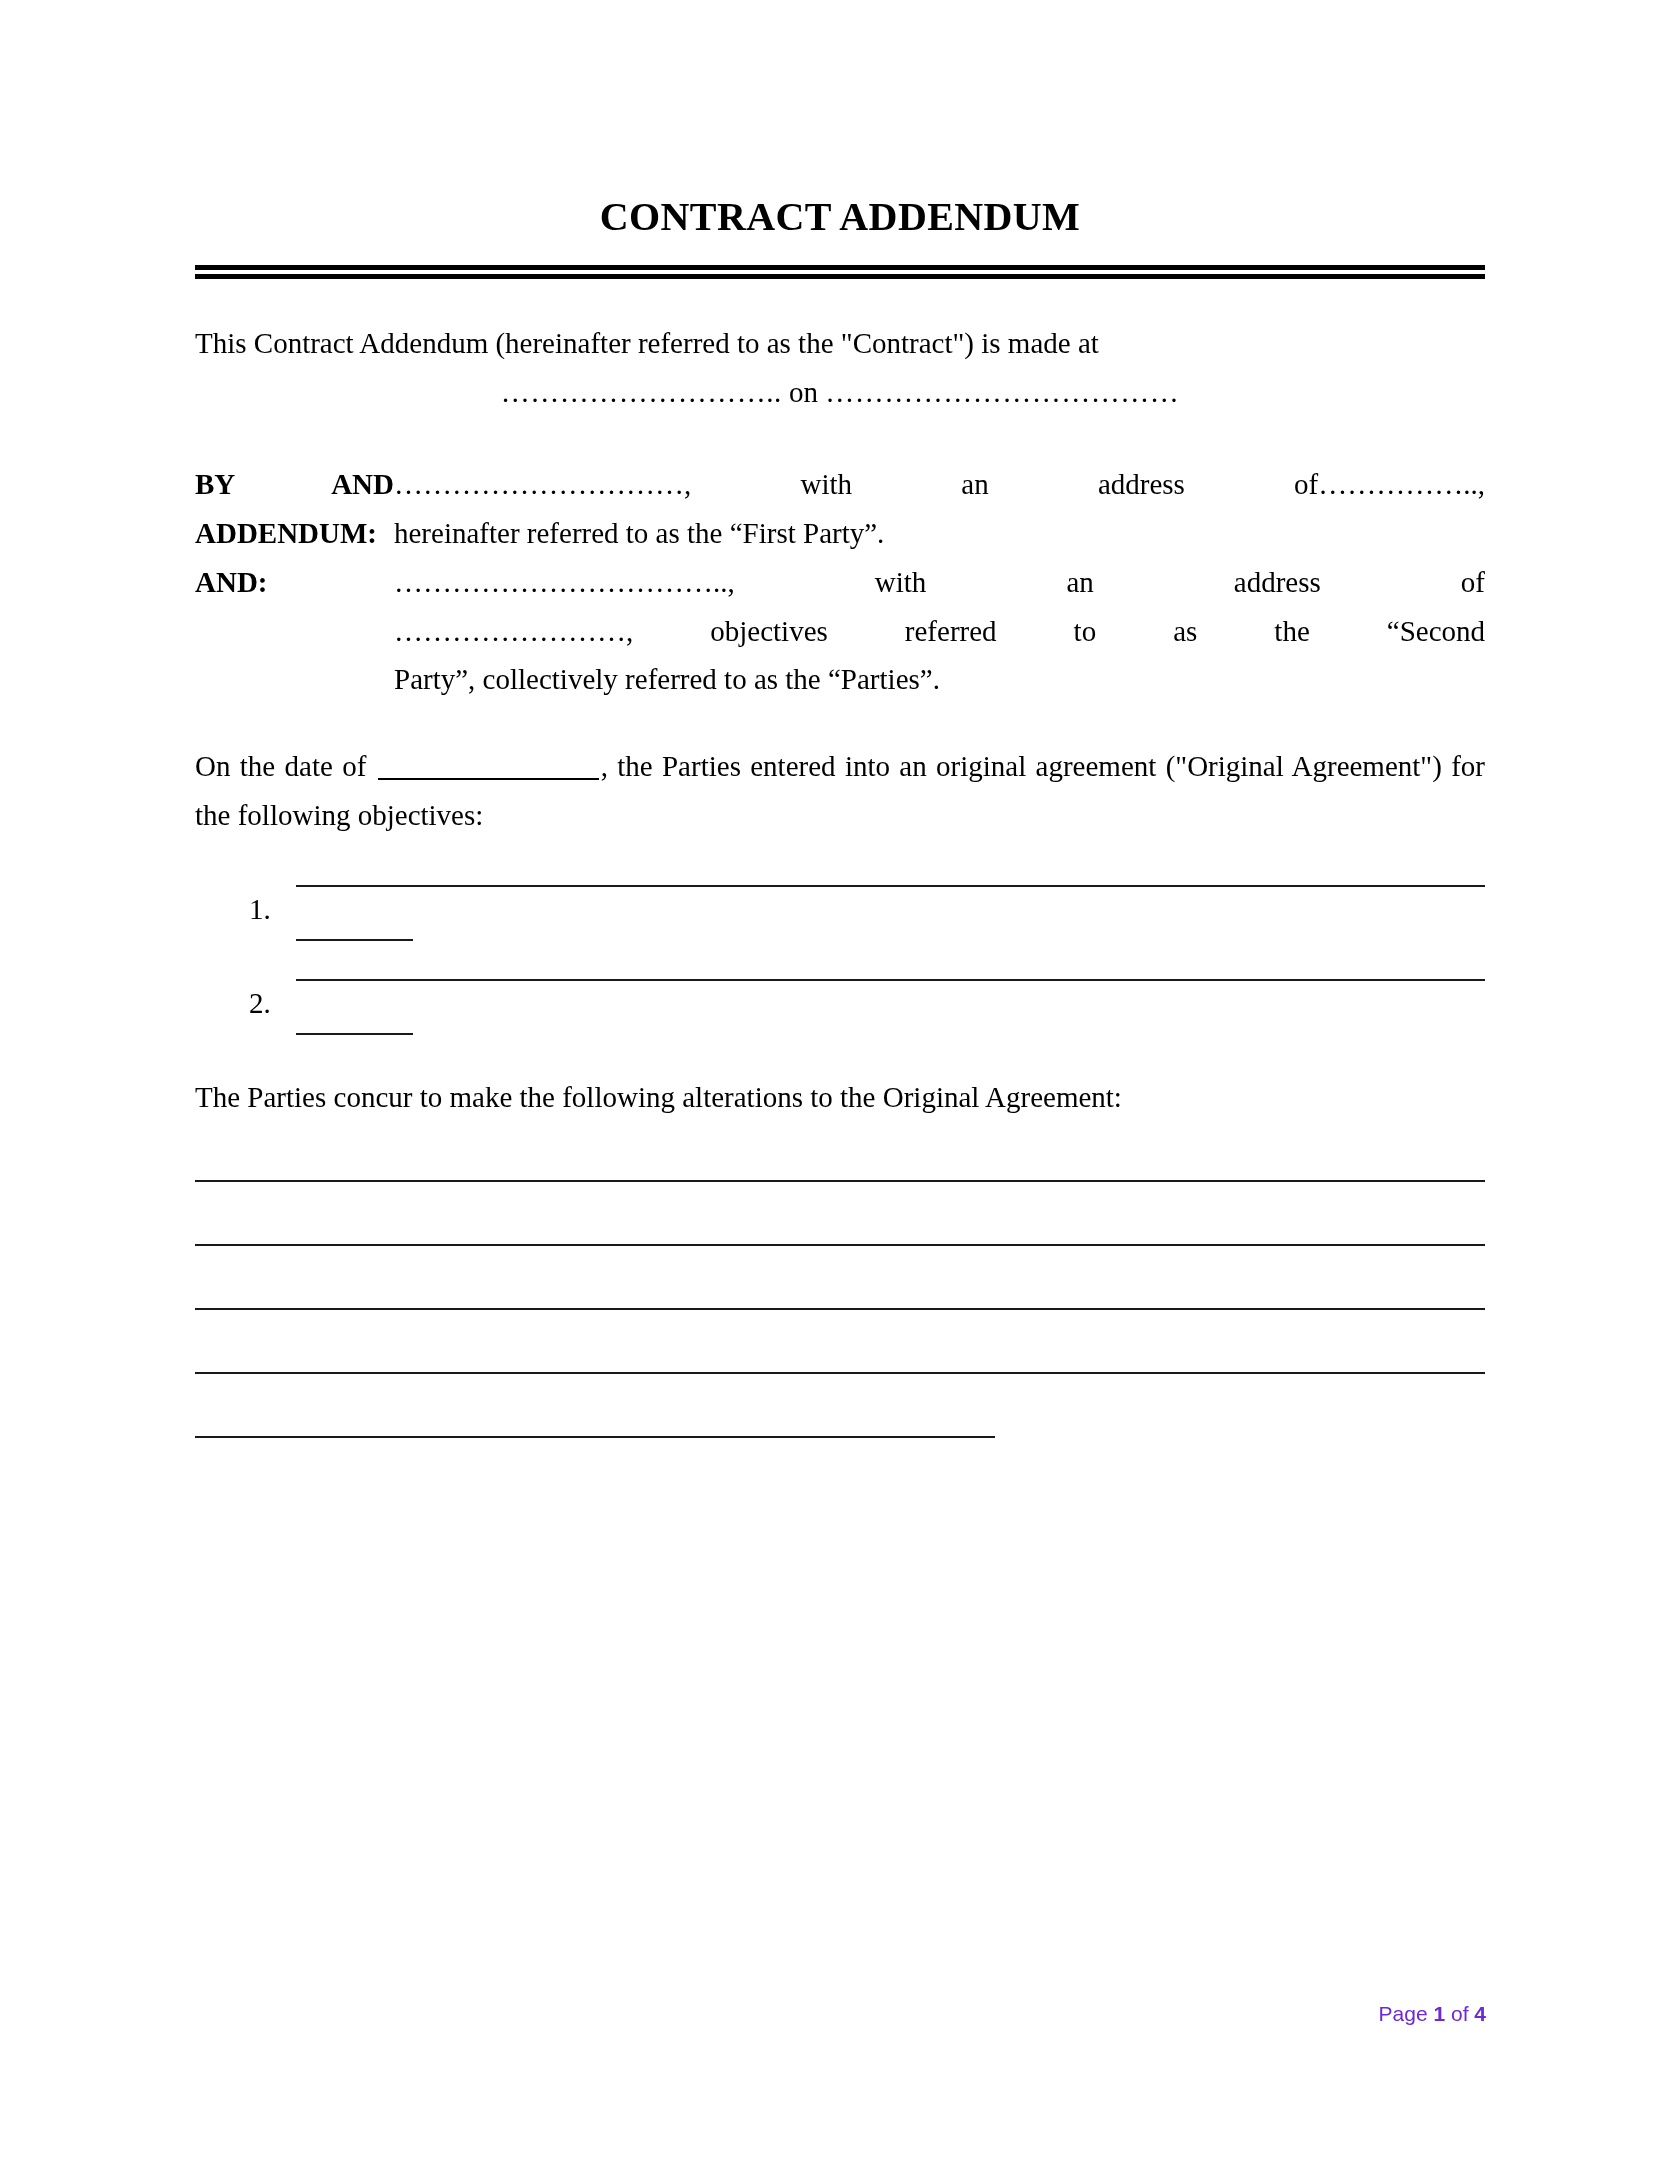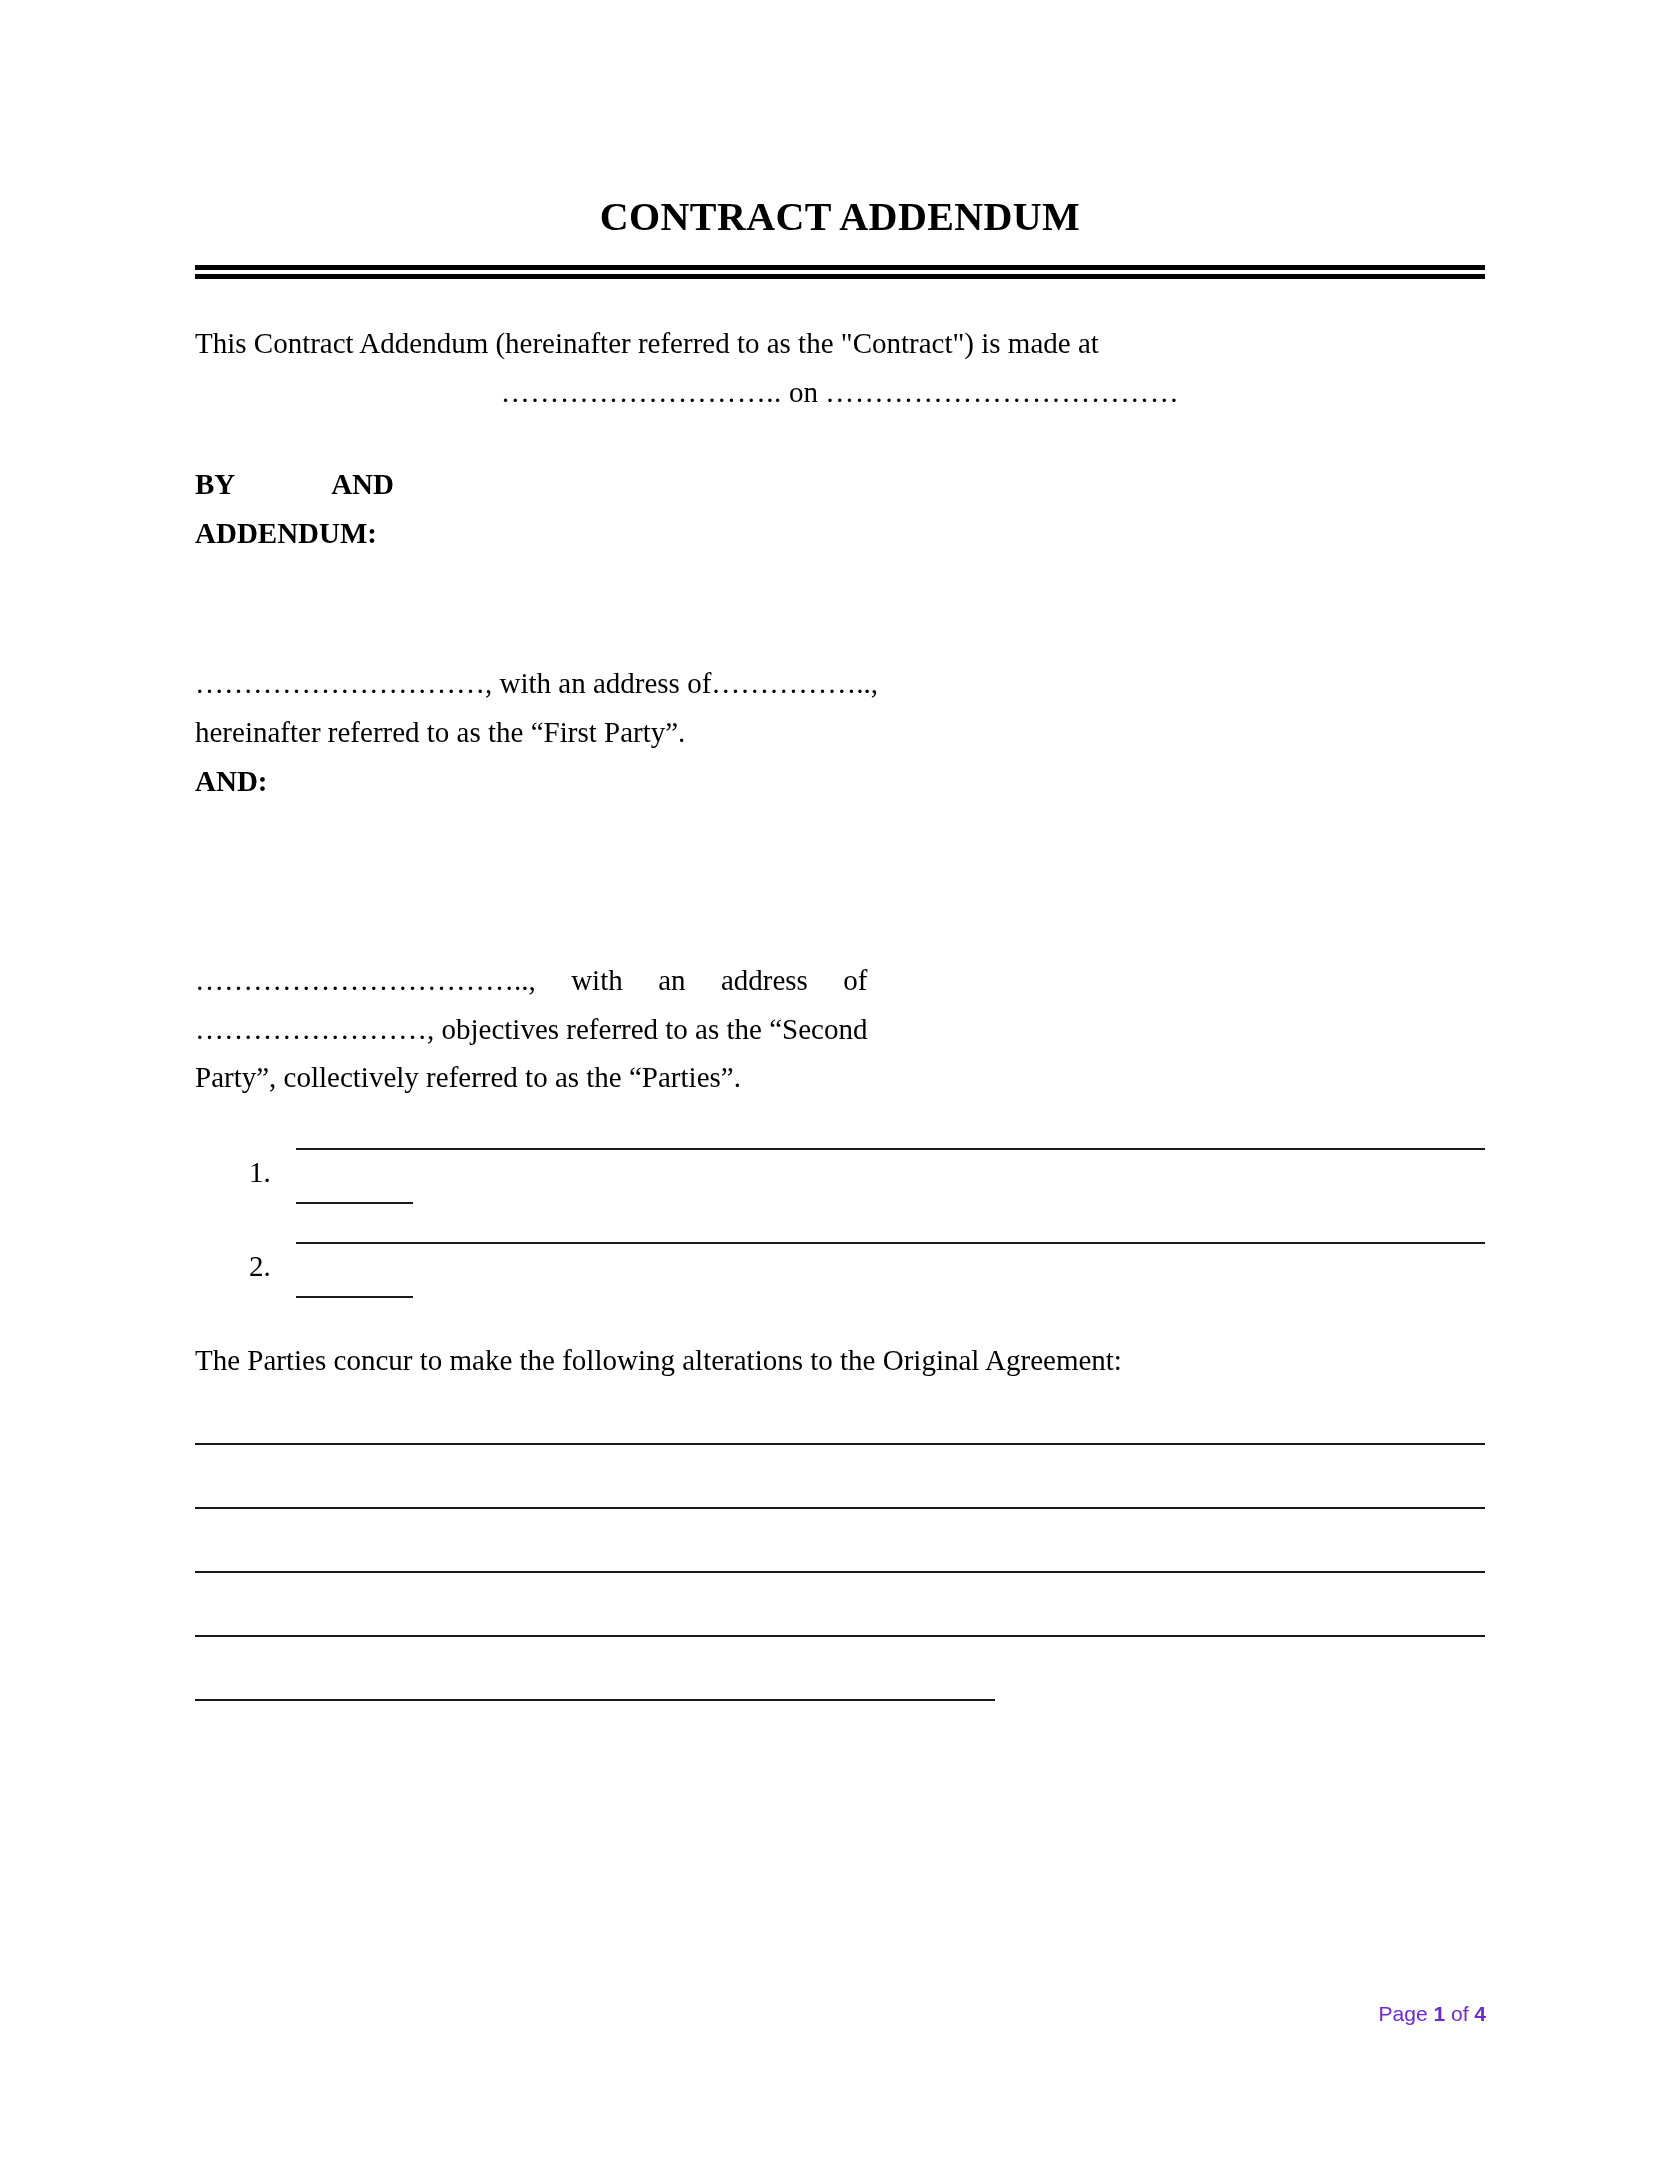--- a/index.html
+++ b/index.html
@@ -71,21 +71,20 @@
 
   
   .party-block {
     margin-top: 44px;
   }
 
   .party-row {
     display: flex;
     align-items: flex-start;
     width: 100%;
-    flex-direction: column;
   }
 
   .party-row + .party-row {
     margin-top: 0;
   }
 
   .party-label {
     flex: 0 0 199px;
     width: 199px;
     font-weight: bold;
@@ -251,20 +250,21 @@
         <div class="party-body">
           <div class="justify-last">…………………………….., with an address of</div>
           <div class="justify-last">……………………, objectives referred to as the “Second</div>
           <div class="last-line">Party”, collectively referred to as the “Parties”.</div>
         </div>
       </div>
 
     </div>
 
 
+    <div class="para para-background"><span>On the date of </span><span class="blank-inline"></span><span>, the Parties entered into an original agreement ("Original Agreement") for the following objectives:</span></div>
 
     <div class="obj-list">
 
       <div class="obj-item">
         <span class="obj-num">1.</span>
         <span class="obj-rule-long"></span>
         <span class="obj-rule-short"></span>
       </div>
 
       <div class="obj-item">

